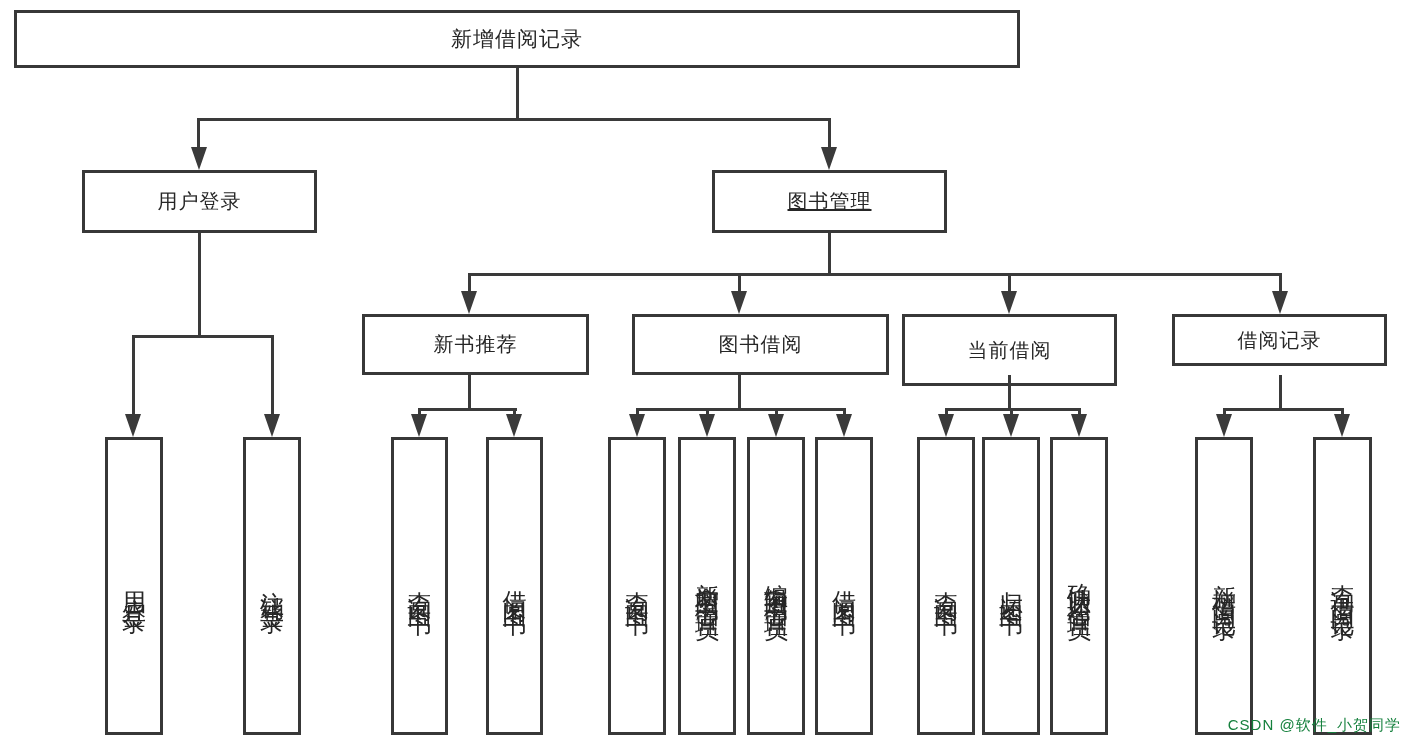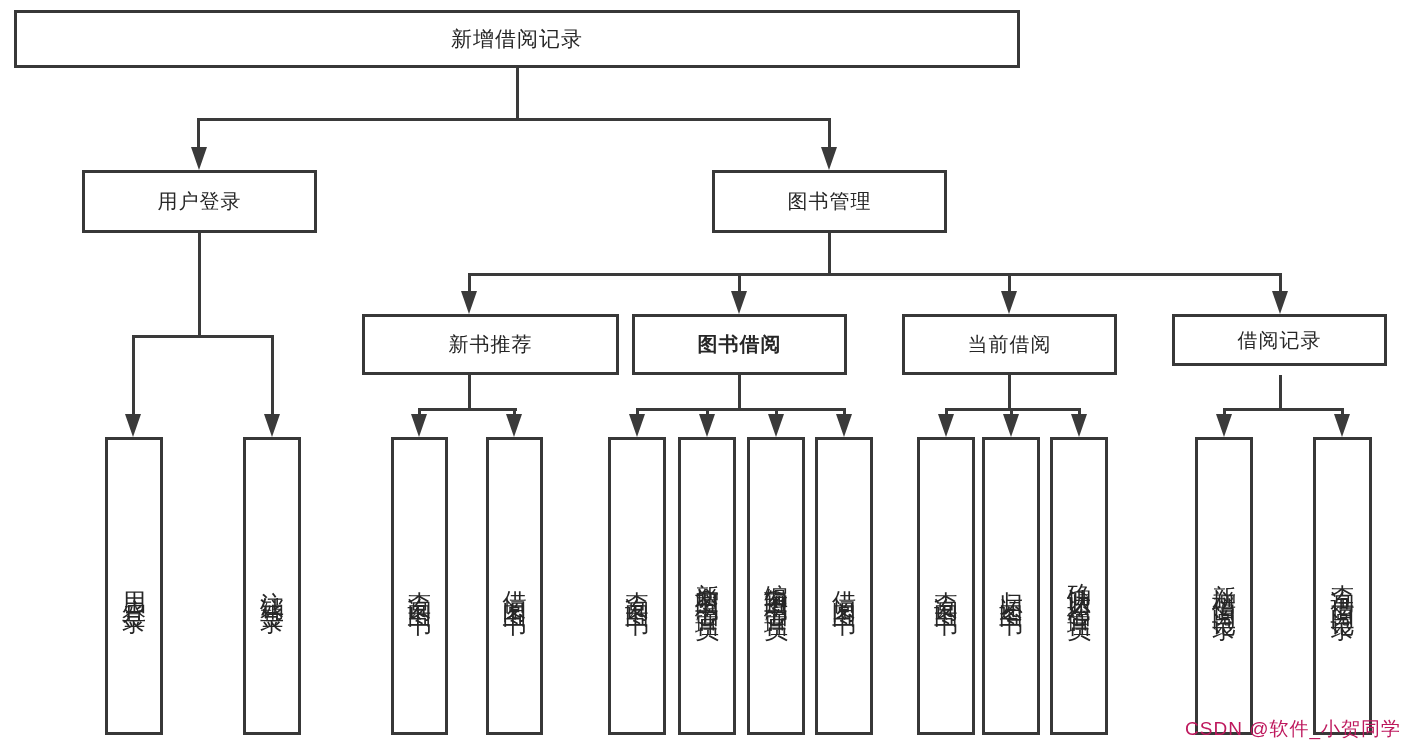--- a/index.html
+++ b/index.html
@@ -43,64 +43,64 @@
     position: absolute;
     width: 0; height: 0;
     border-left: 8px solid transparent;
     border-right: 8px solid transparent;
     border-top: 23px solid #3a3a3a;
   }
   .watermark {
     position: absolute;
     top: 716px;
     right: 4px;
-    font-size: 19px;
-    color: #be185d;
+    font-size: 15px;
+    color: #15803d;
     letter-spacing: 1px;
     white-space: nowrap;
   }
 </style>
 </head>
 <body>
 
 <div id="canvas">
 
   <div class="box" style="left:14px; top:10px; width:1006px; height:58px; font-size:21px;">新增借阅记录</div>
 
   <div class="vl" style="left:516px; top:68px; height:50px;"></div>
   <div class="hl" style="left:197px; top:118px; width:634px;"></div>
   <div class="vl" style="left:197px; top:118px; height:30px;"></div>
   <div class="arrow" style="left:191px; top:147px;"></div>
   <div class="vl" style="left:828px; top:118px; height:30px;"></div>
   <div class="arrow" style="left:821px; top:147px;"></div>
 
   <div class="box" style="left:82px; top:170px; width:235px; height:63px;">用户登录</div>
-  <div class="box" style="left:712px; top:170px; width:235px; height:63px;">图书管理</div>
+  <div class="box" style="left:712px; top:170px; width:235px; height:63px;text-decoration:underline;">图书管理</div>
 
   <div class="vl" style="left:198px; top:233px; height:102px;"></div>
   <div class="hl" style="left:132px; top:335px; width:142px;"></div>
   <div class="vl" style="left:132px; top:335px; height:79px;"></div>
   <div class="arrow" style="left:125px; top:414px;"></div>
   <div class="vl" style="left:271px; top:335px; height:79px;"></div>
   <div class="arrow" style="left:264px; top:414px;"></div>
 
   <div class="vl" style="left:828px; top:233px; height:40px;"></div>
   <div class="hl" style="left:468px; top:273px; width:814px;"></div>
   <div class="vl" style="left:468px; top:273px; height:18px;"></div>
   <div class="arrow" style="left:461px; top:291px;"></div>
   <div class="vl" style="left:738px; top:273px; height:18px;"></div>
   <div class="arrow" style="left:731px; top:291px;"></div>
   <div class="vl" style="left:1008px; top:273px; height:18px;"></div>
   <div class="arrow" style="left:1001px; top:291px;"></div>
   <div class="vl" style="left:1279px; top:273px; height:18px;"></div>
   <div class="arrow" style="left:1272px; top:291px;"></div>
 
-  <div class="box" style="left:362px; top:314px; width:257px; height:61px;">新书推荐</div>
-  <div class="box" style="left:632px; top:314px; width:215px; height:61px;font-weight:bold;">图书借阅</div>
-  <div class="box" style="left:902px; top:314px; width:215px; height:61px;">当前借阅</div>
+  <div class="box" style="left:362px; top:314px; width:227px; height:61px;">新书推荐</div>
+  <div class="box" style="left:632px; top:314px; width:257px; height:61px;">图书借阅</div>
+  <div class="box" style="left:902px; top:314px; width:215px; height:72px;">当前借阅</div>
   <div class="box" style="left:1172px; top:314px; width:215px; height:52px;">借阅记录</div>
 
   <div class="vl" style="left:468px; top:375px; height:33px;"></div>
   <div class="hl" style="left:418px; top:408px; width:99px;"></div>
   <div class="vl" style="left:418px; top:408px; height:8px;"></div>
   <div class="arrow" style="left:411px; top:414px;"></div>
   <div class="vl" style="left:513px; top:408px; height:8px;"></div>
   <div class="arrow" style="left:506px; top:414px;"></div>
 
   <div class="vl" style="left:738px; top:375px; height:33px;"></div>

